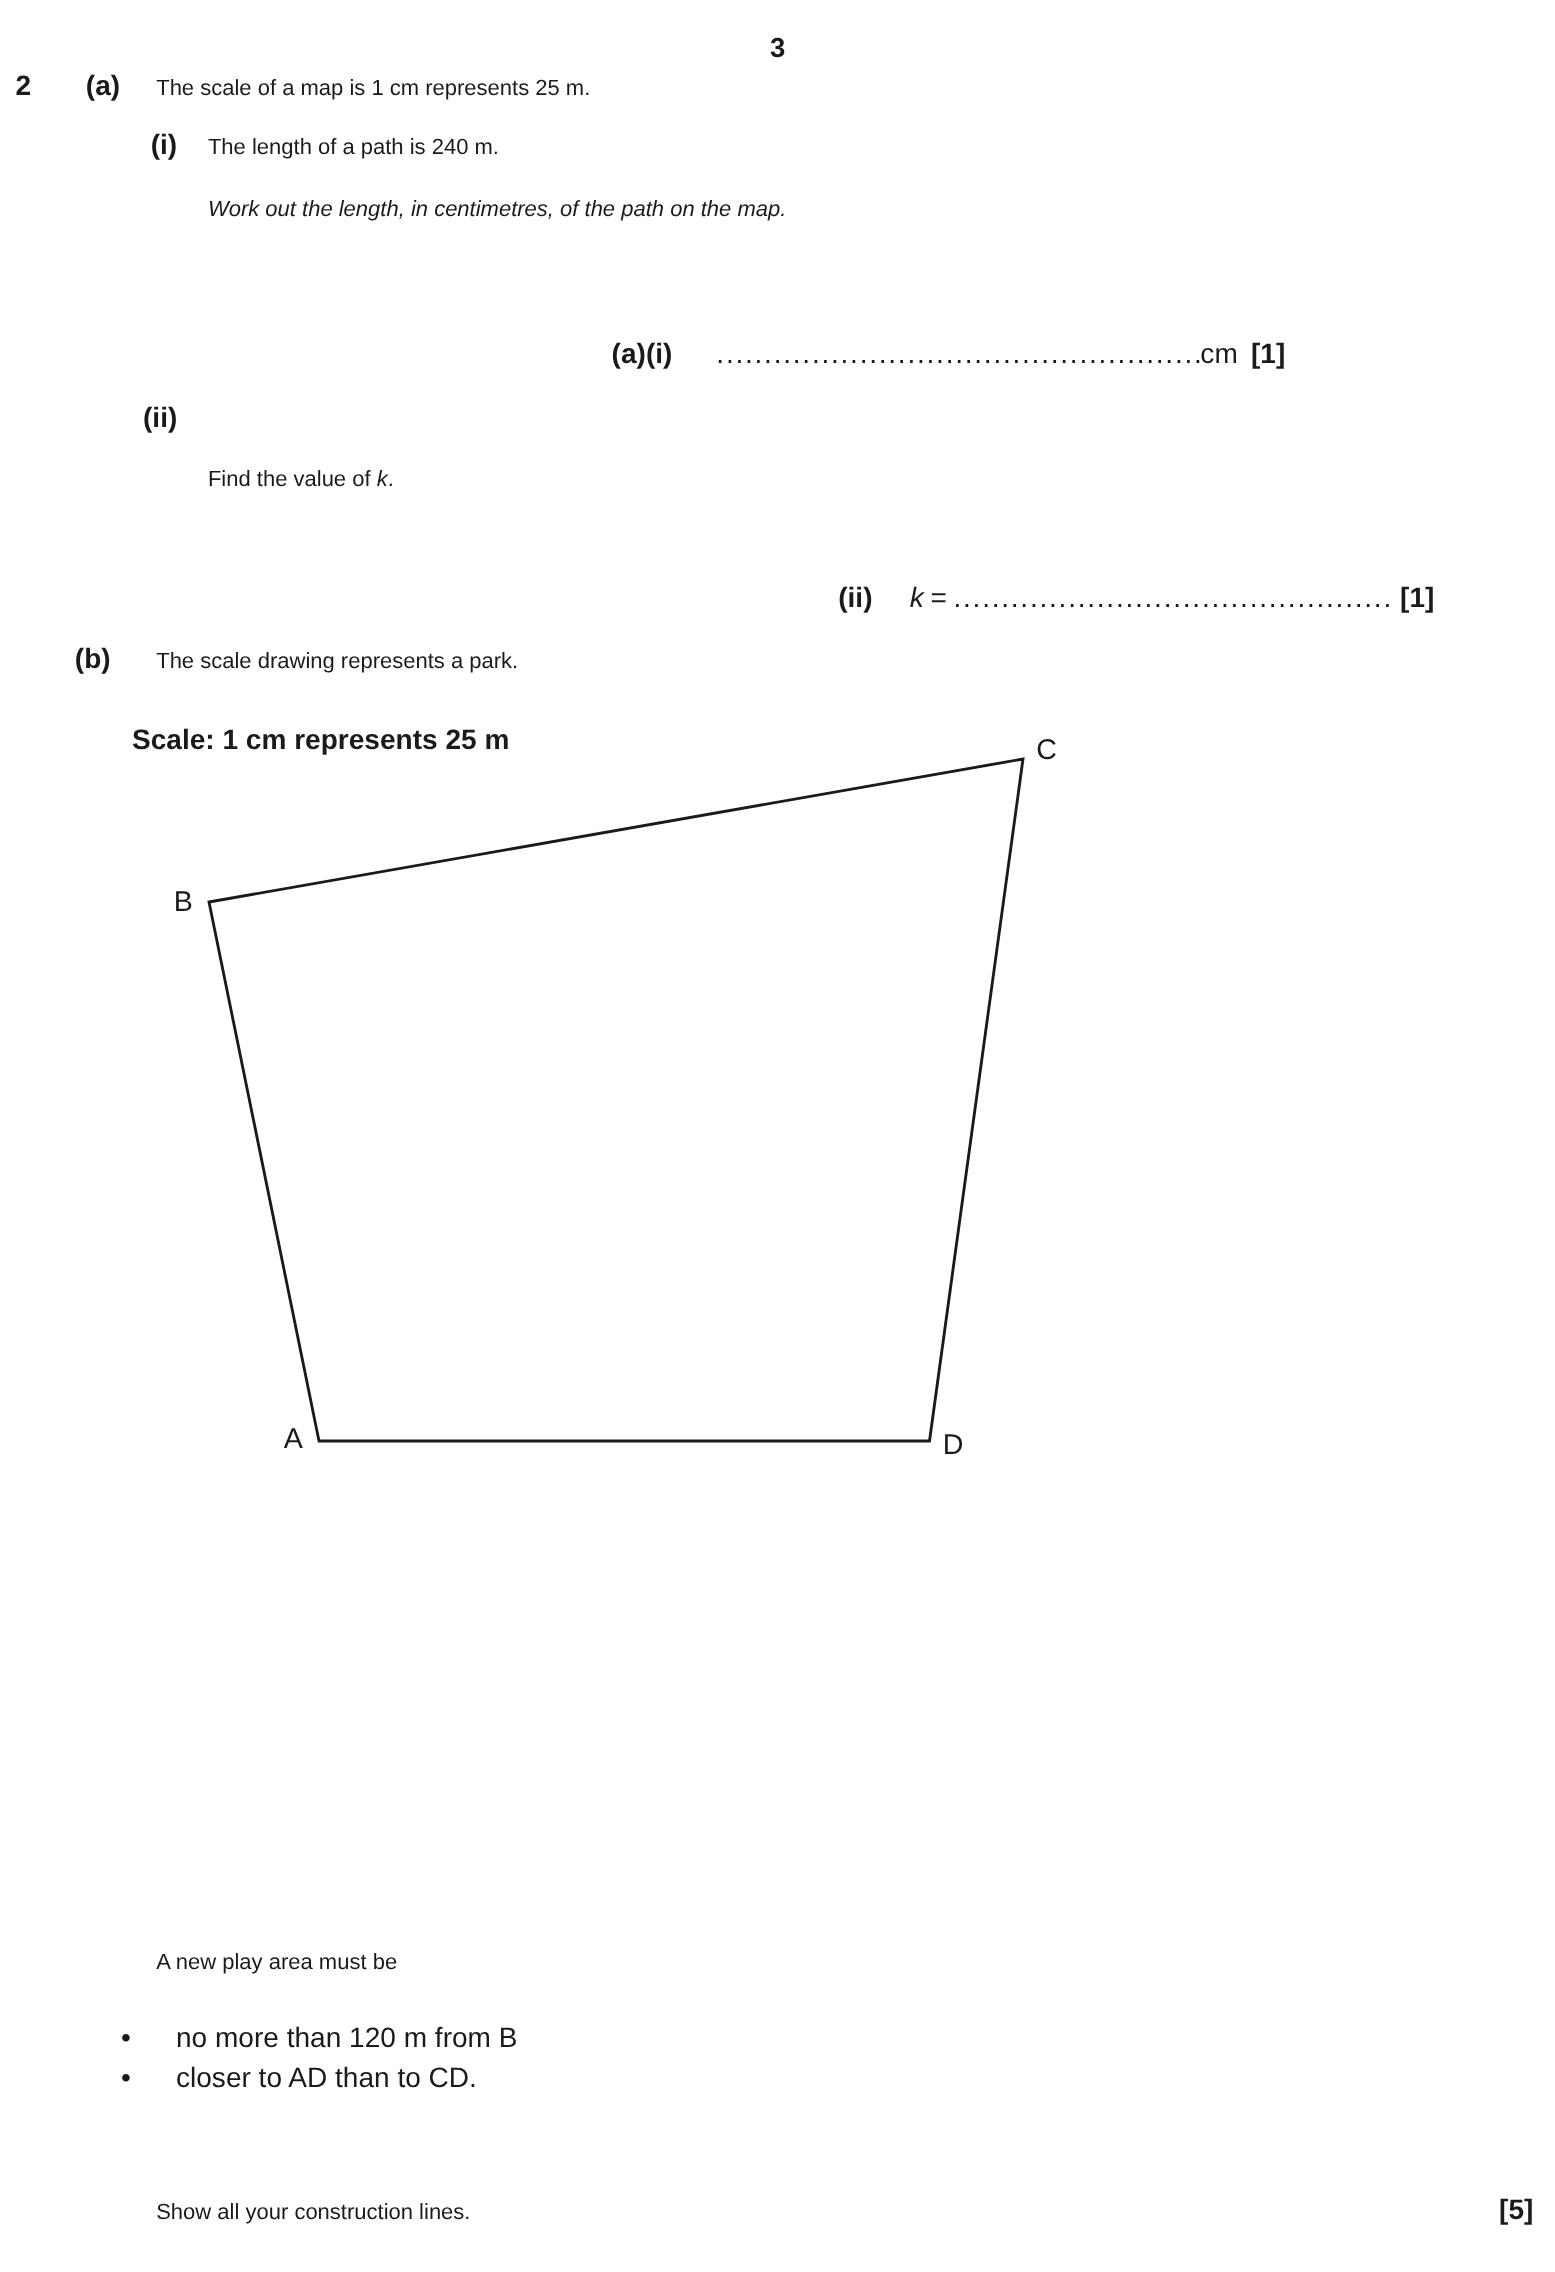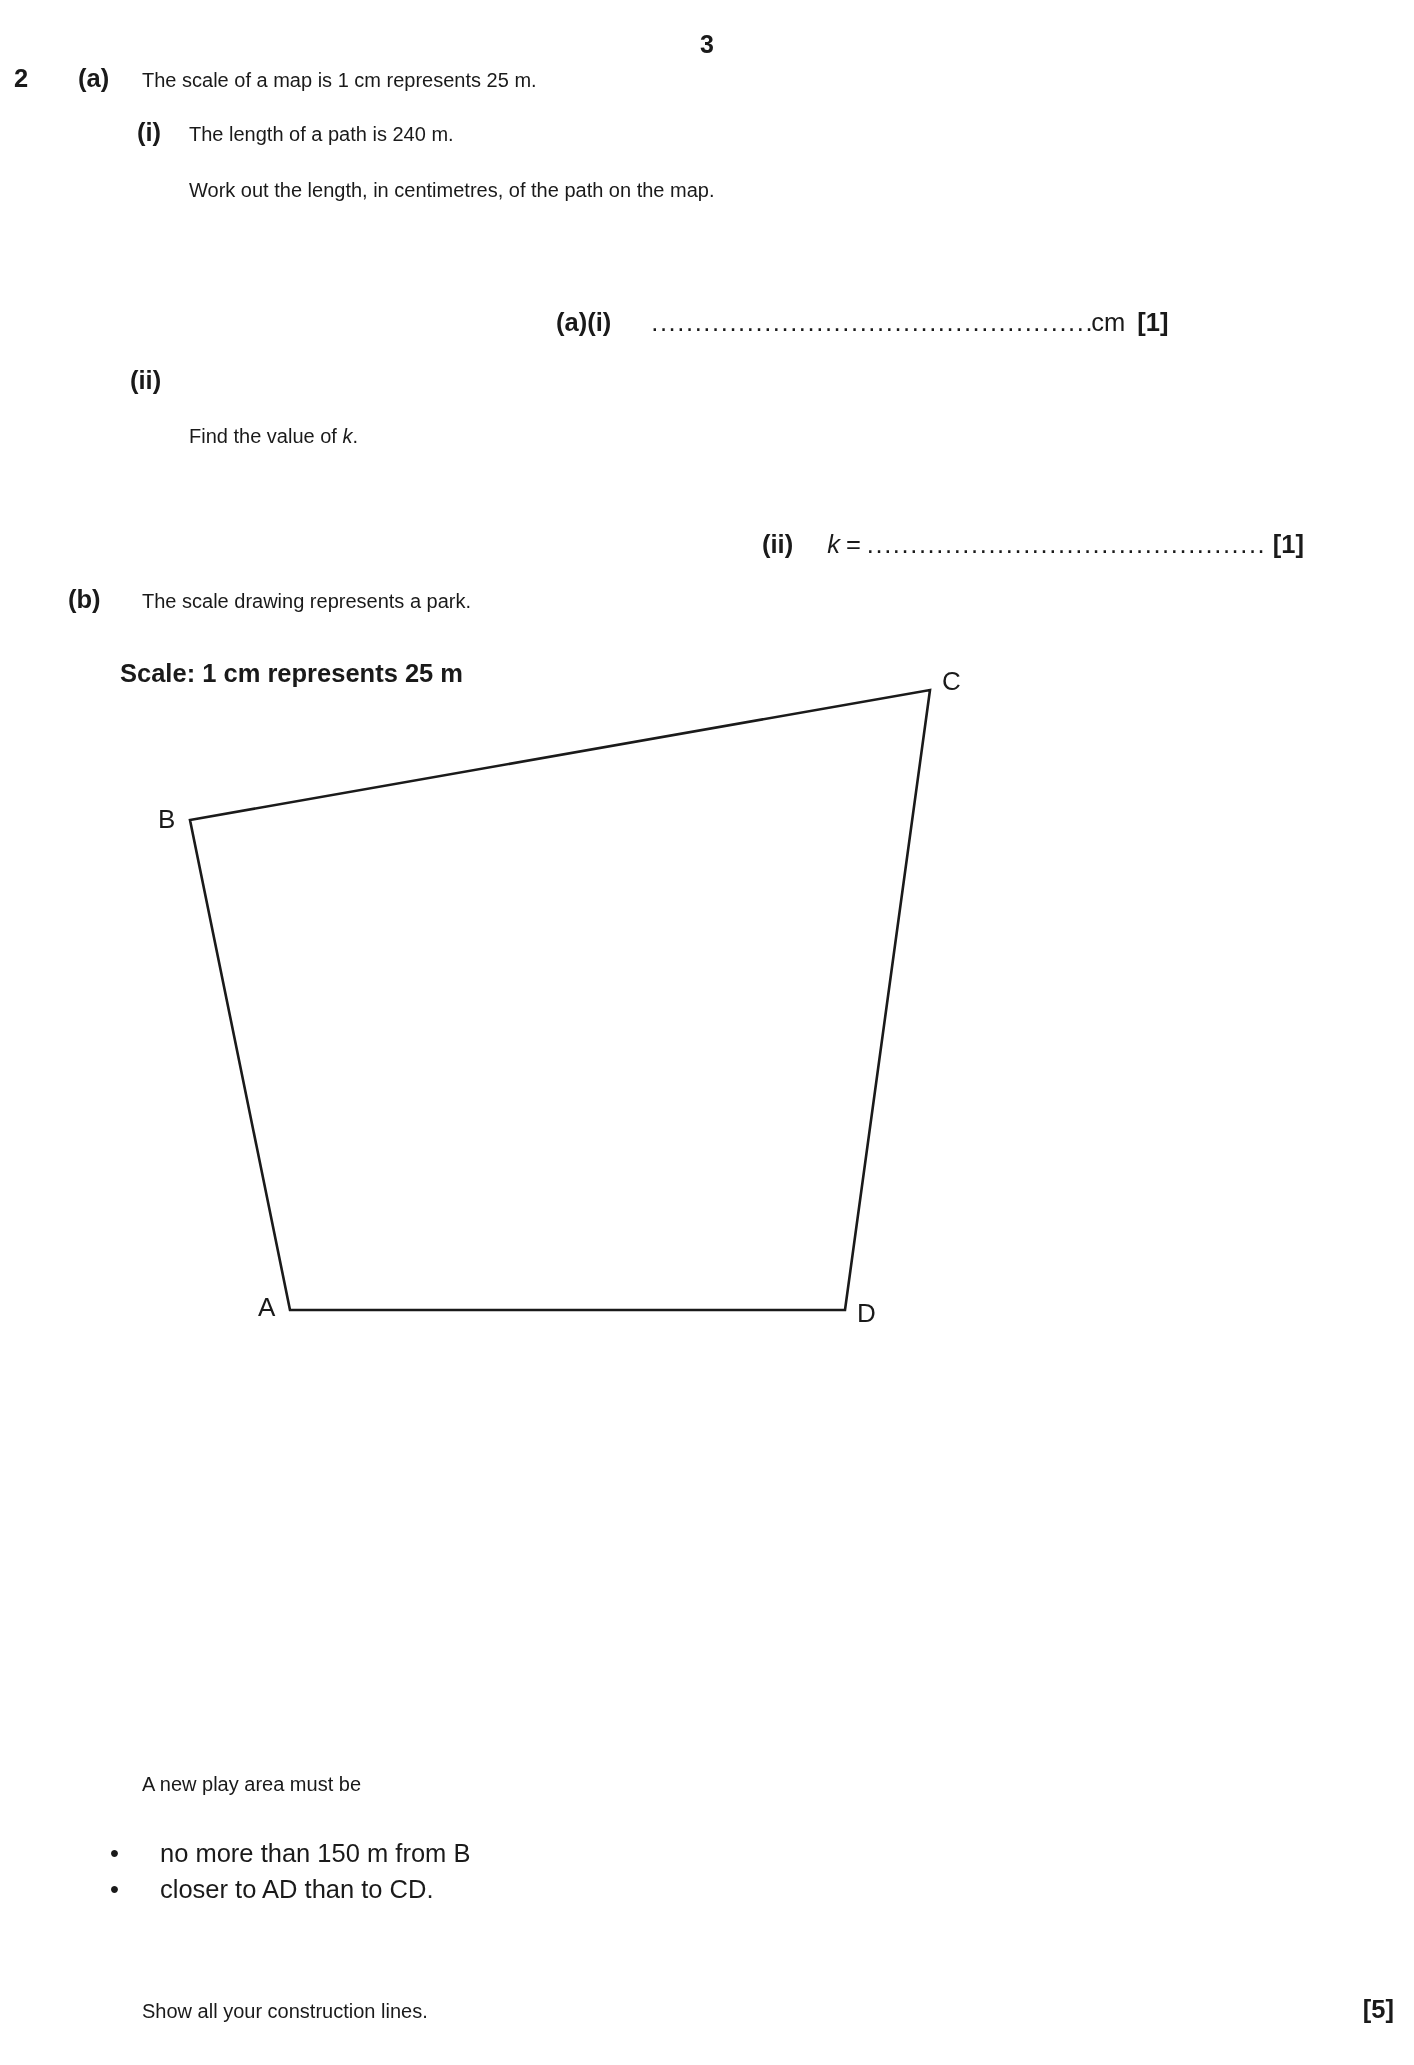--- a/index.html
+++ b/index.html
@@ -146,21 +146,21 @@
   <div class="qnum" style="top:64px;">2</div>
 
   <div class="lbl-a" style="top:64px;">(a)</div>
 
   <div class="body-text" style="left:110px; top:64px;">The scale of a map is 1 cm represents 25 m.</div>
 
   <div class="lbl-i" style="top:118px;">(i)</div>
 
   <div class="body-text" style="left:157px; top:118px;">The length of a path is 240 m.</div>
 
-  <div class="body-text" style="left:157px; top:174px;">Work out the length, in centimetres, of the path on the map.</div>
+  <div class="body-text" style="left:157px; top:174px;font-style:italic;">Work out the length, in centimetres, of the path on the map.</div>
 
   <div class="ans-row" style="left:556px; top:308px; width:840px;">
     <span class="ans-tag">(a)(i)</span>
     <span class="dots" style="width:440px; margin-left:40px;">........................................................</span>
     <span class="unit" style="margin-left:0px;">cm</span>
     <span class="marks" style="margin-left:12px;">[1]</span>
   </div>
 
   <div class="lbl-ii" style="top:366px;">(ii)</div>
 
@@ -193,21 +193,21 @@
           <text x="737" y="662" class="vertex-label">D</text>
         </g>
     </svg>
   </div>
 
   <div class="body-text" style="left:110px; top:1768px;">A new play area must be</div>
 
   <div class="bullet-list">
     <div class="bullet-item">
       <span class="bullet-dot">•</span>
-      <span>no more than 150 m from B</span>
+      <span>no more than 120 m from B</span>
     </div>
     <div class="bullet-item">
       <span class="bullet-dot">•</span>
       <span>closer to AD than to CD.</span>
     </div>
   </div>
 
 
   <div class="body-text" style="left:110px; top:1995px;">Show all your construction lines.</div>
 

